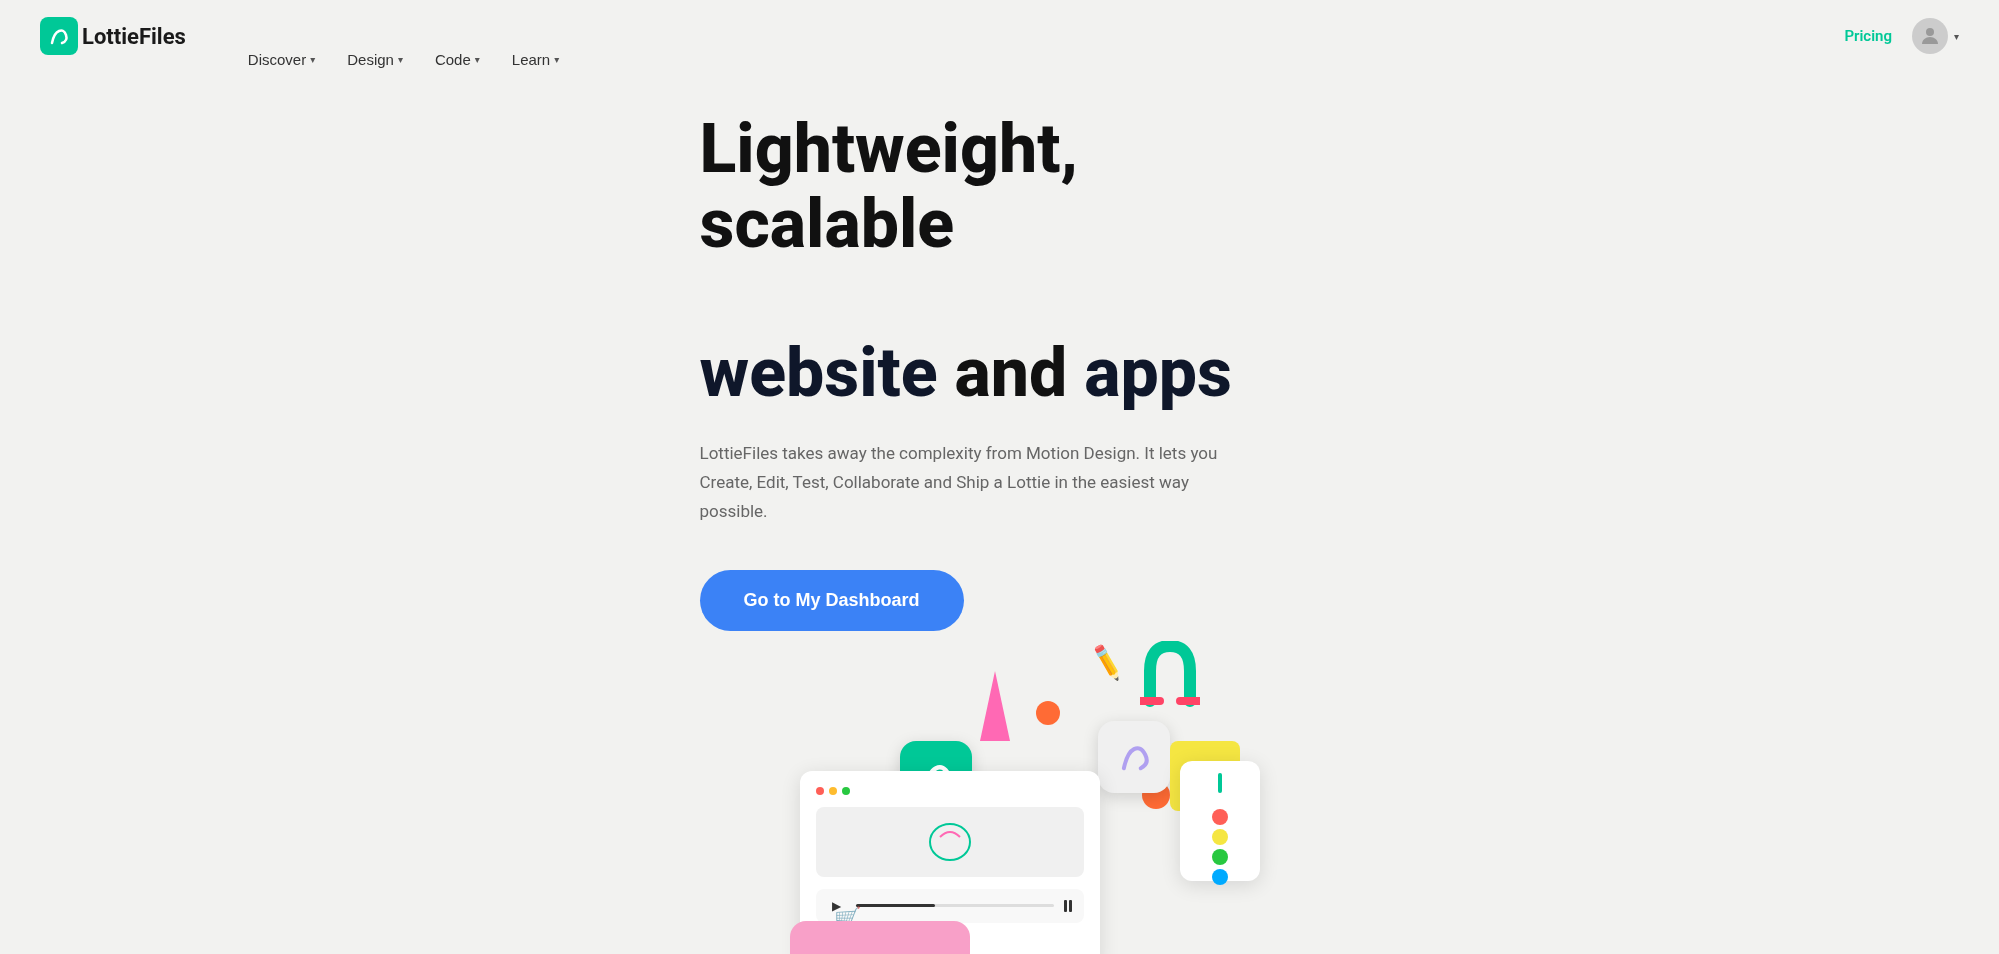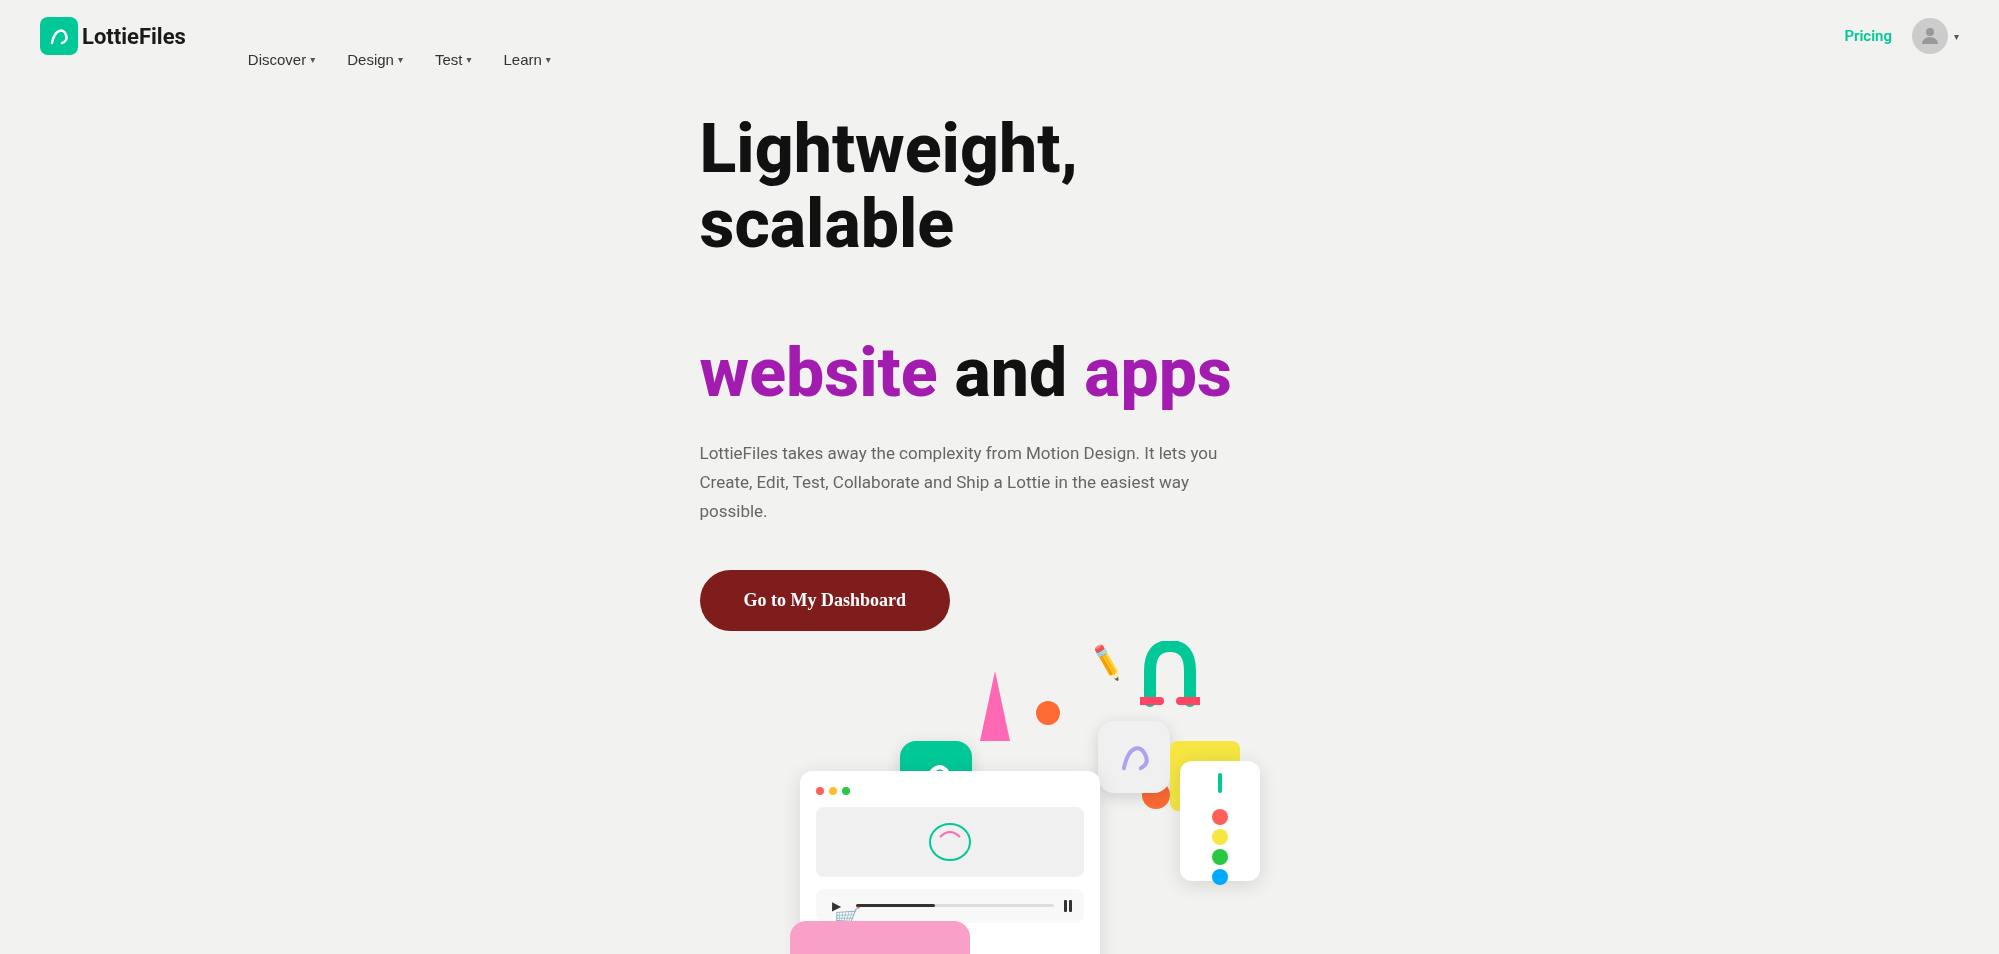--- a/index.html
+++ b/index.html
@@ -139,42 +139,41 @@
       z-index: 2;
     }
     .hero-heading {
       font-size: 68px;
       font-weight: 800;
       color: #111;
       line-height: 1.1;
       margin-bottom: 28px;
     }
     .hero-heading .highlight {
-      color: #a21caf;
+      color: #0f172a;
     }
     .hero-desc {
       font-size: 17px;
       color: #666;
       line-height: 1.7;
       max-width: 520px;
       margin-bottom: 44px;
     }
     .cta-btn {
       display: inline-block;
-      background: #7f1d1d;
+      background: #3b82f6;
       color: #fff;
       font-size: 18px;
       font-weight: 700;
       padding: 20px 44px;
       border-radius: 50px;
       border: none;
       cursor: pointer;
       text-decoration: none;
       transition: background 0.2s;
-      font-family: Liberation Serif, serif;
     }
 
     
     .hero-right {
       flex: 1;
       display: flex;
       justify-content: center;
       align-items: center;
       position: relative;
       min-height: 600px;
@@ -414,21 +413,21 @@
   <div class="nav-links">
     <button class="nav-item">
       <span>Discover</span>
       <span class="nav-chevron">▾</span>
     </button>
     <button class="nav-item">
       <span>Design</span>
       <span class="nav-chevron">▾</span>
     </button>
     <button class="nav-item">
-      <span>Test</span>
+      <span>Code</span>
       <span class="nav-chevron">▾</span>
     </button>
     <button class="nav-item">
       <span>Learn</span>
       <span class="nav-chevron">▾</span>
     </button>
   </div>
 
 
   <a class="pricing-link" href="#">

